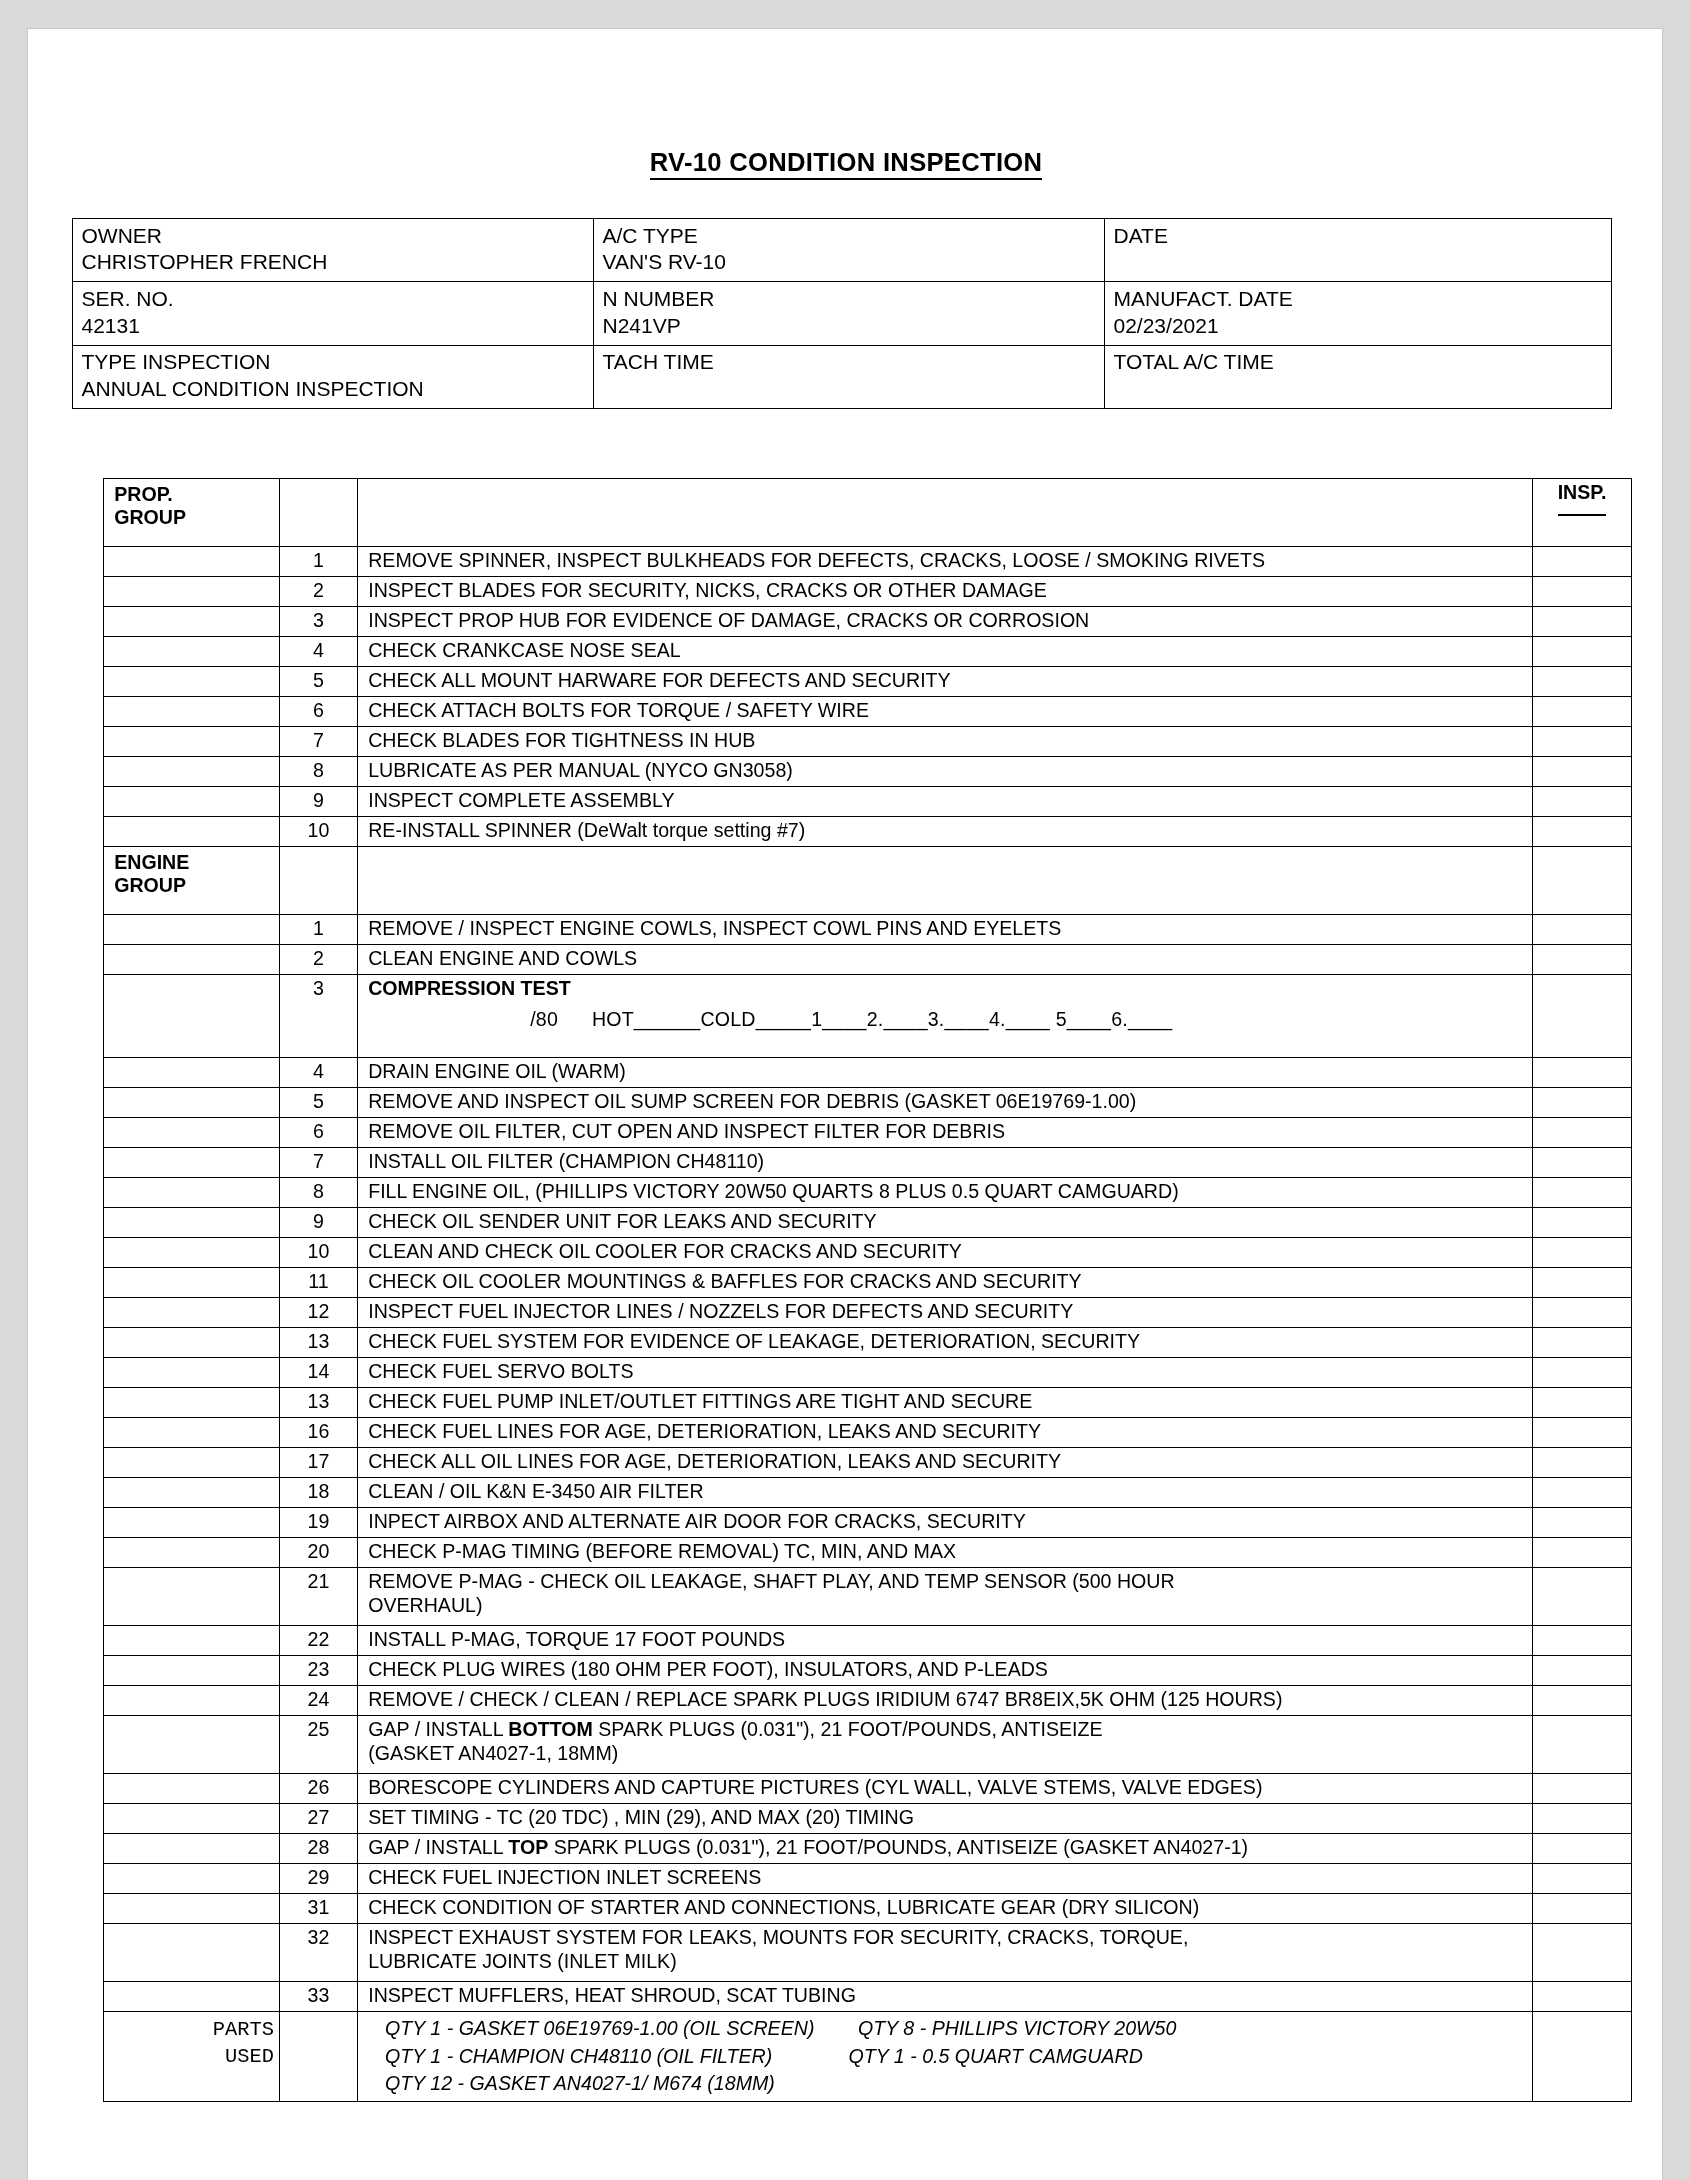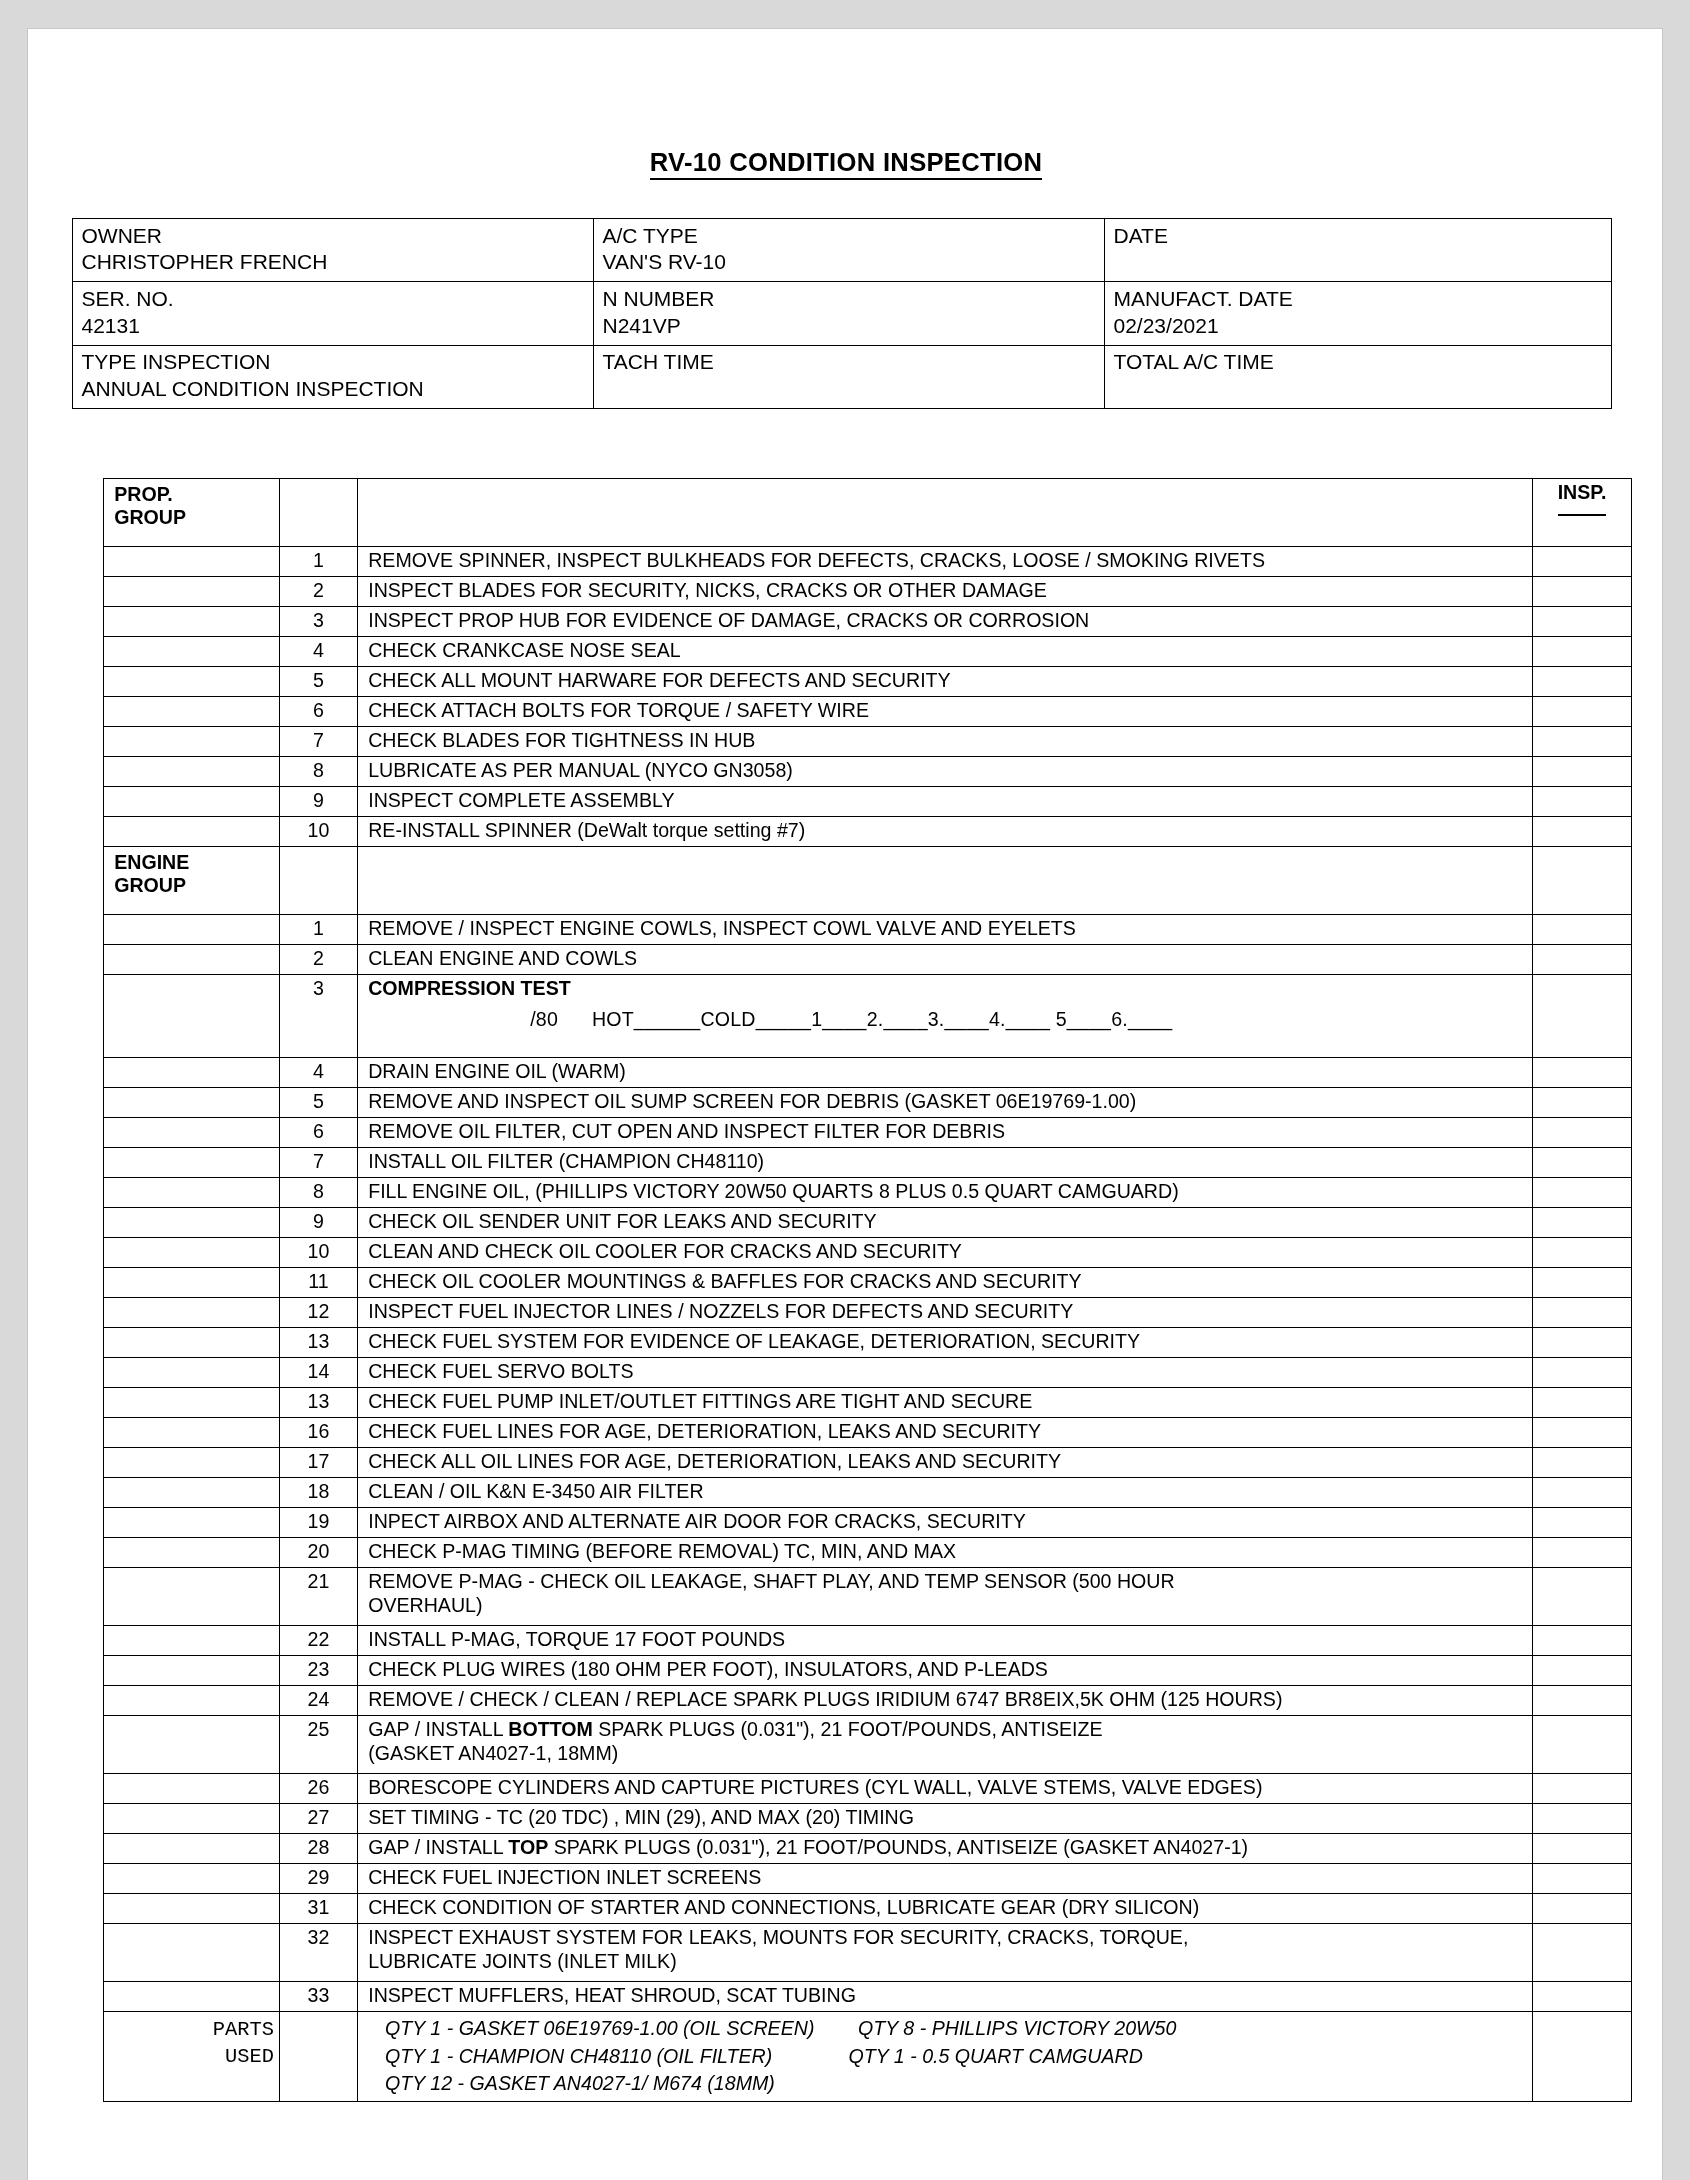--- a/index.html
+++ b/index.html
@@ -301,21 +301,21 @@
         <tr class="group-head-row">
           <td class="col-group"><span>ENGINE</span><br><span>GROUP</span></td>
           <td class="col-num"></td>
           <td class="col-desc"></td>
           <td class="col-insp"></td>
         </tr>
         <tr class="item-row">
           <td class="col-group"></td>
           <td class="col-num">1</td>
           <td class="col-desc">
-            <span class="desc-l">REMOVE / INSPECT ENGINE COWLS, INSPECT COWL VALVE AND EYELETS</span>
+            <span class="desc-l">REMOVE / INSPECT ENGINE COWLS, INSPECT COWL PINS AND EYELETS</span>
           </td>
           <td class="col-insp"></td>
         </tr>
         <tr class="item-row">
           <td class="col-group"></td>
           <td class="col-num">2</td>
           <td class="col-desc">
             <span class="desc-l">CLEAN ENGINE AND COWLS</span>
           </td>
           <td class="col-insp"></td>

